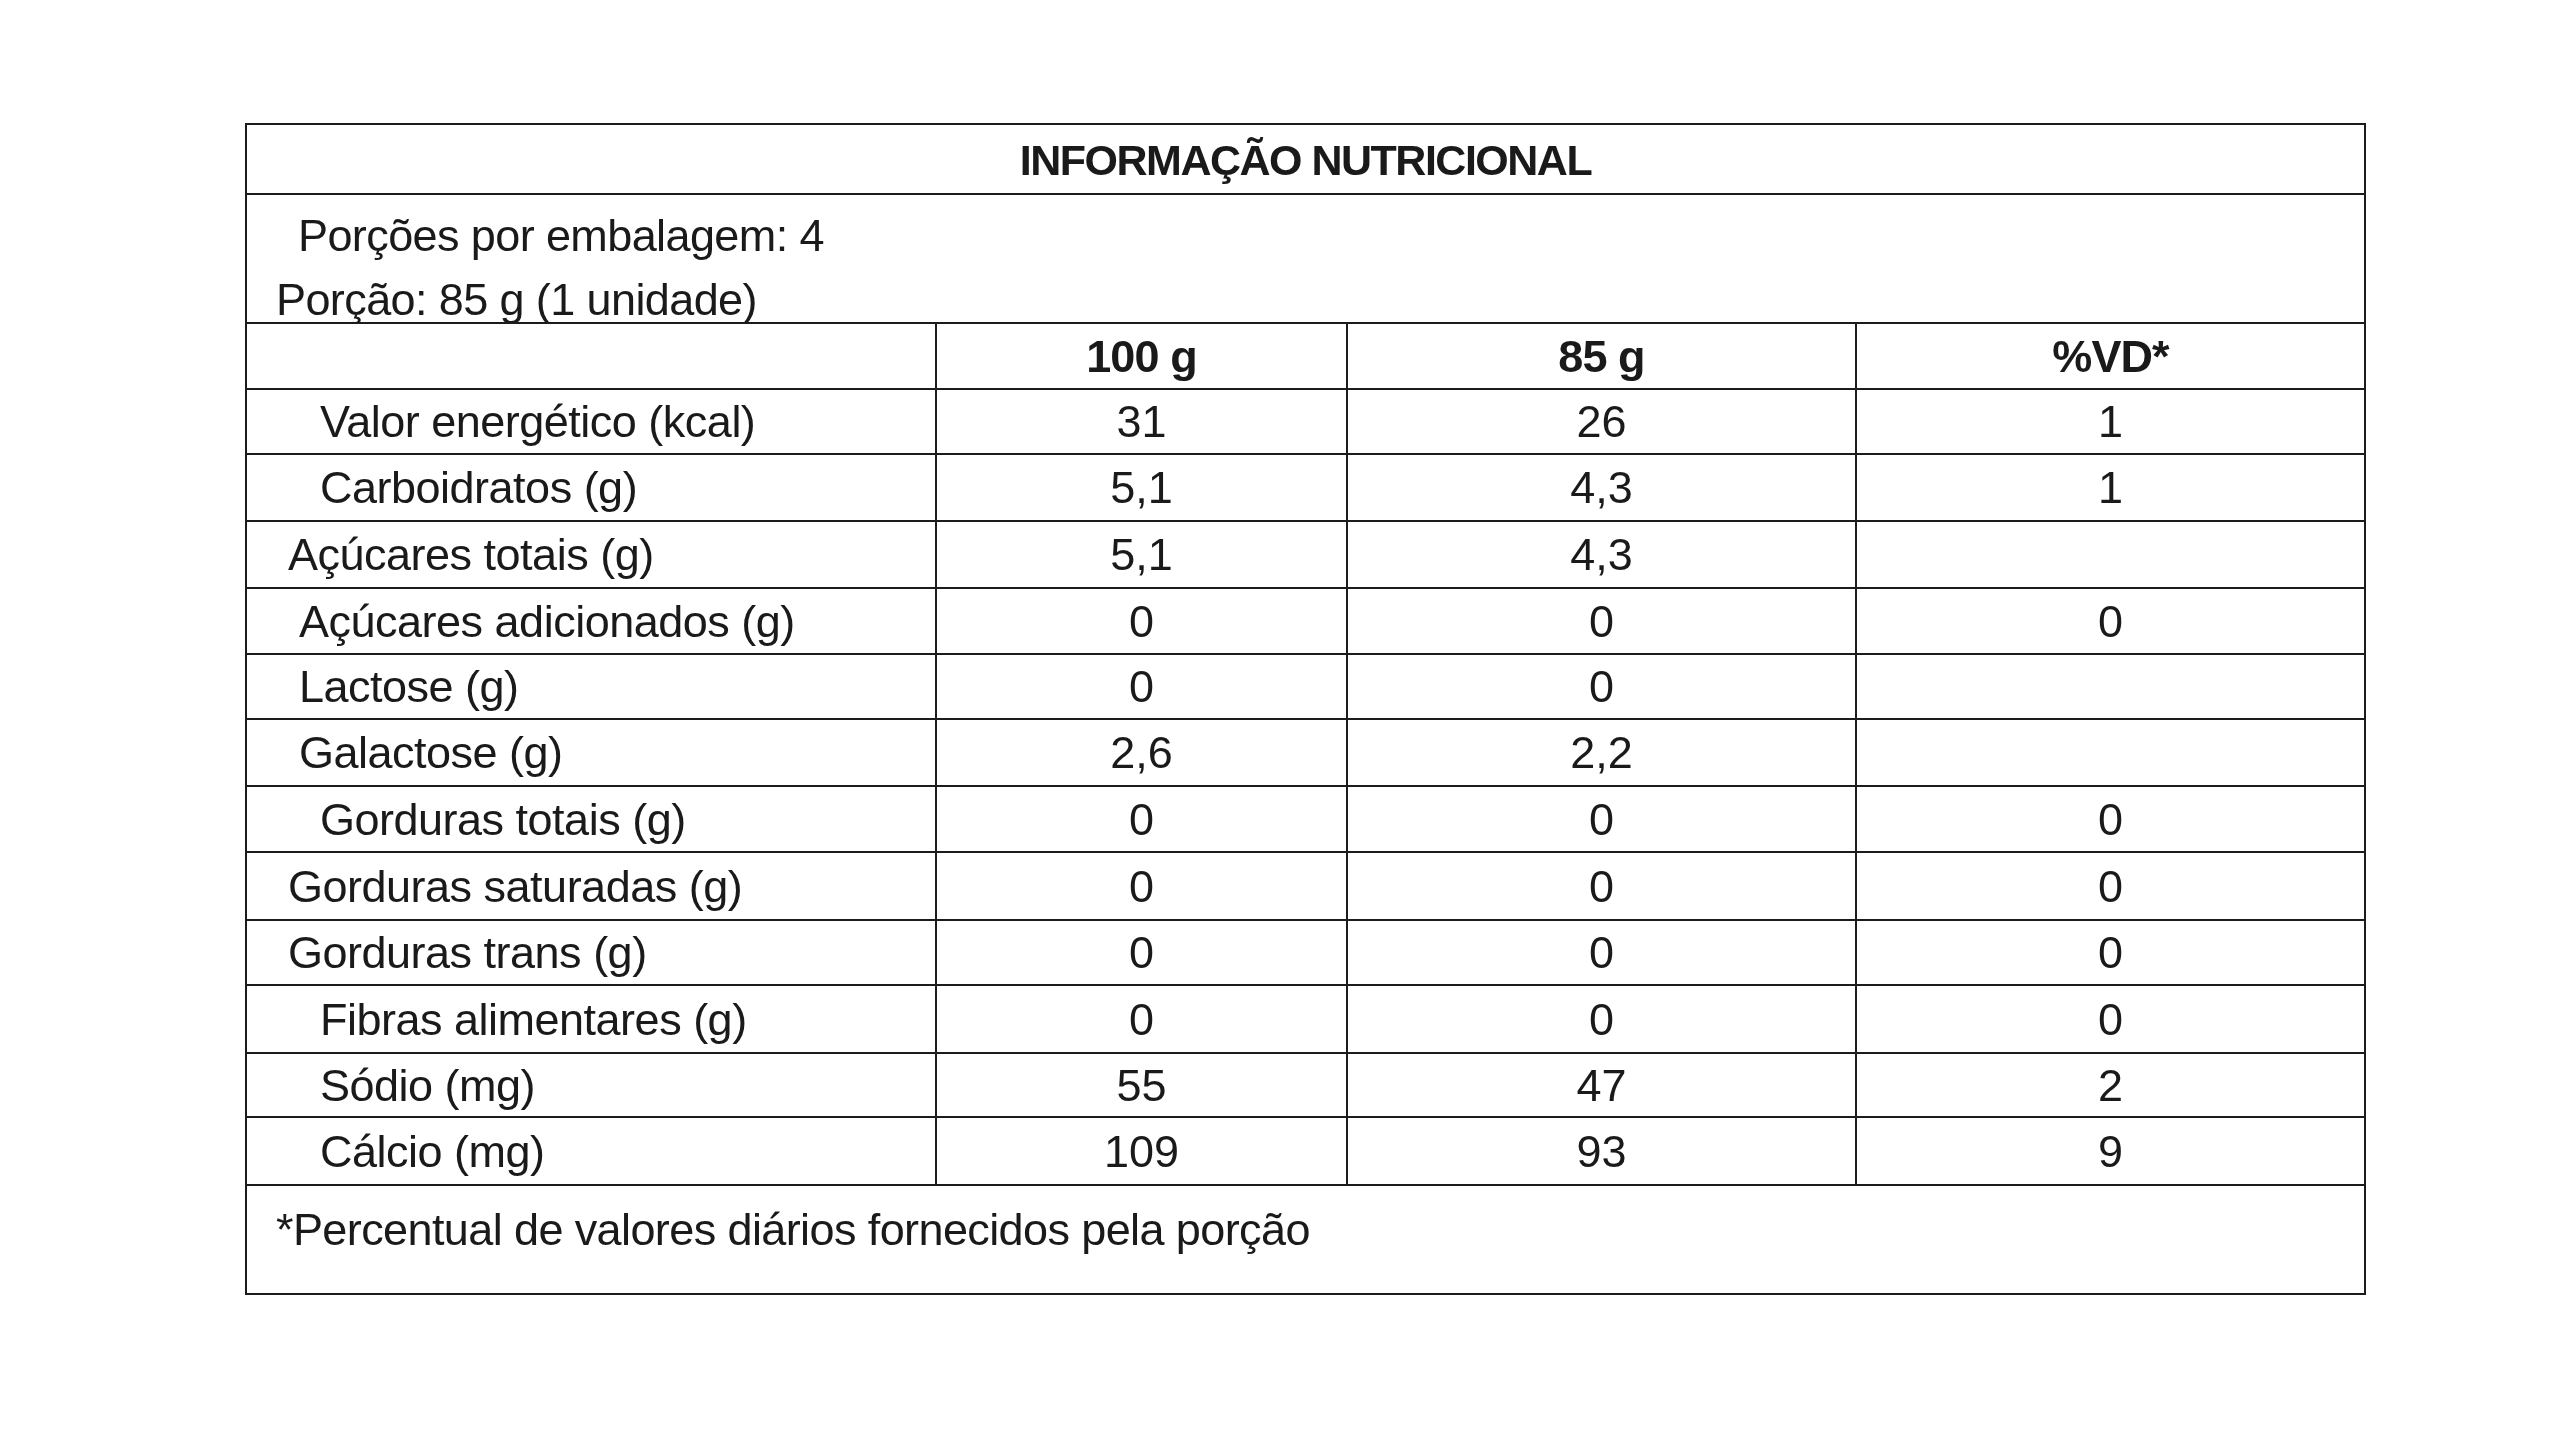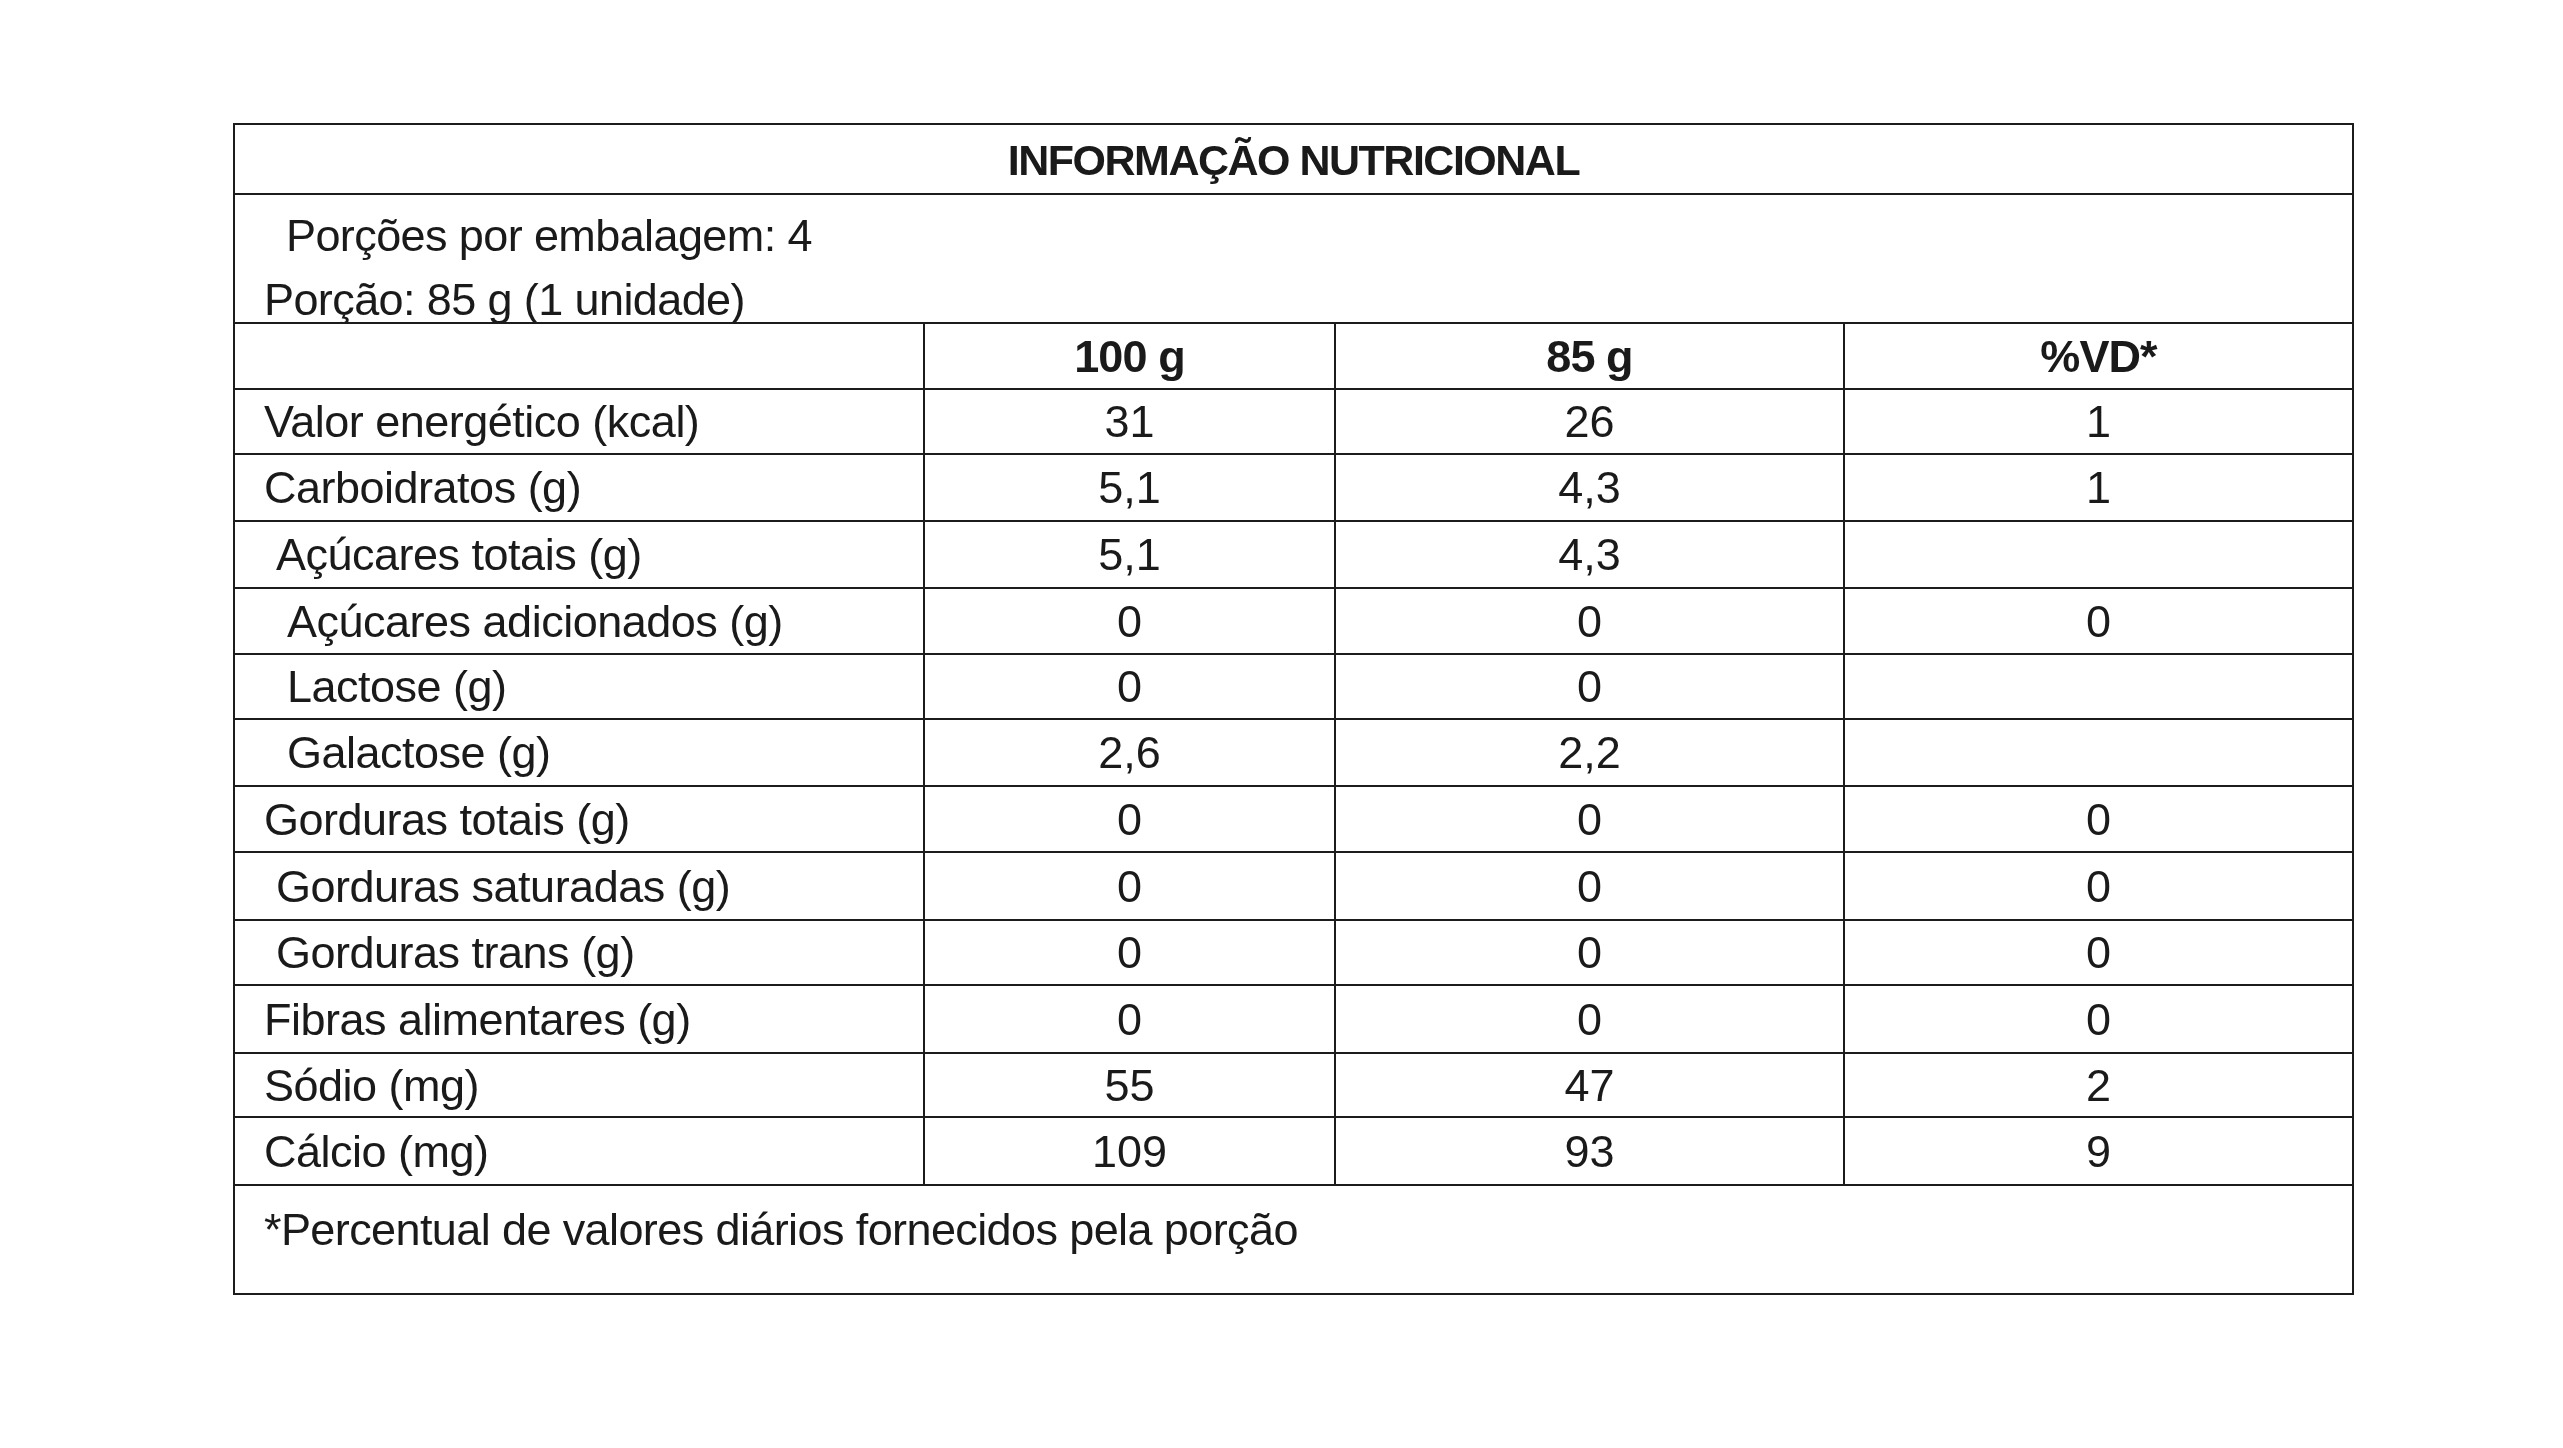--- a/index.html
+++ b/index.html
@@ -1,19 +1,19 @@
 <!DOCTYPE html>
 <html style="font-size:15px"><head>
 <meta charset="utf-8">
 <style>
   html, body { margin: 0; padding: 0; background: #ffffff; }
   body { width: 2563px; height: 1449px; position: relative; overflow: hidden;
          font-family: "Liberation Sans", "DejaVu Sans", sans-serif; color: #1a1a1a; }
   .nut-table {
-    position: absolute; left: 233px; top: 123px;
+    position: absolute; left: 245px; top: 123px;
     border-collapse: collapse; table-layout: fixed;
     width: 2121px;
   }
   .nut-table td, .nut-table th {
     border: 2.8px solid #1c1c1c;
     padding: 0;
     font-size: 45px;
     line-height: 1;
     vertical-align: middle;
     white-space: nowrap;
@@ -31,21 +31,21 @@
     height: 122px;
     text-align: left;
     vertical-align: top !important;
   }
   .serving-line { display: block; padding-left: 29px; letter-spacing: -0.6px; }
   .serving-line.l1 { margin-top: 18.7px; margin-left: 22px; }
   .serving-line.l2 { margin-top: 18.7px; }
   .head-cell { height: 64px; text-align: center; font-weight: bold; letter-spacing: -0.9px; }
   .label-cell { text-align: left; letter-spacing: -0.5px; }
   .label-inner { display: inline-block; }
-  .lvl-0 .label-inner { padding-left: 29px; }
+  .lvl-0 .label-inner { padding-left: 29px; margin-left: 44px; }
   .lvl-1 .label-inner { padding-left: 41px; }
   .lvl-2 .label-inner { padding-left: 52px; }
   .num-cell { text-align: center; }
   .data-row td { height: 62px; }
   .footer-cell {
     height: 107px; text-align: left; vertical-align: top !important;
   }
   .footer-text { display: block; padding-left: 29px; margin-top: 20.6px; letter-spacing: -0.6px; }
   col.c1 { width: 690px; }
   col.c2 { width: 411px; }

